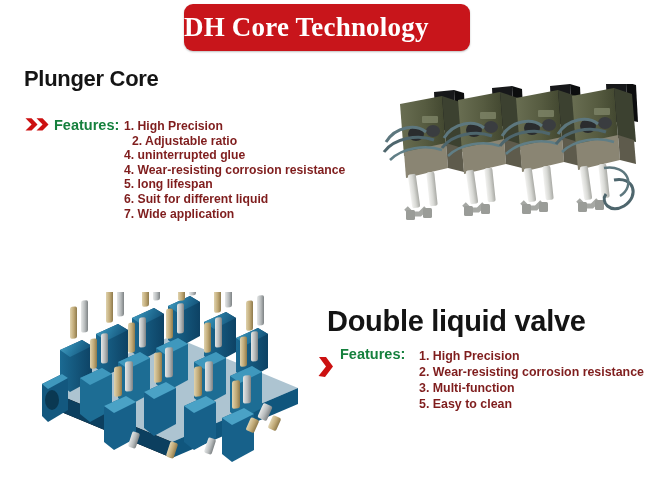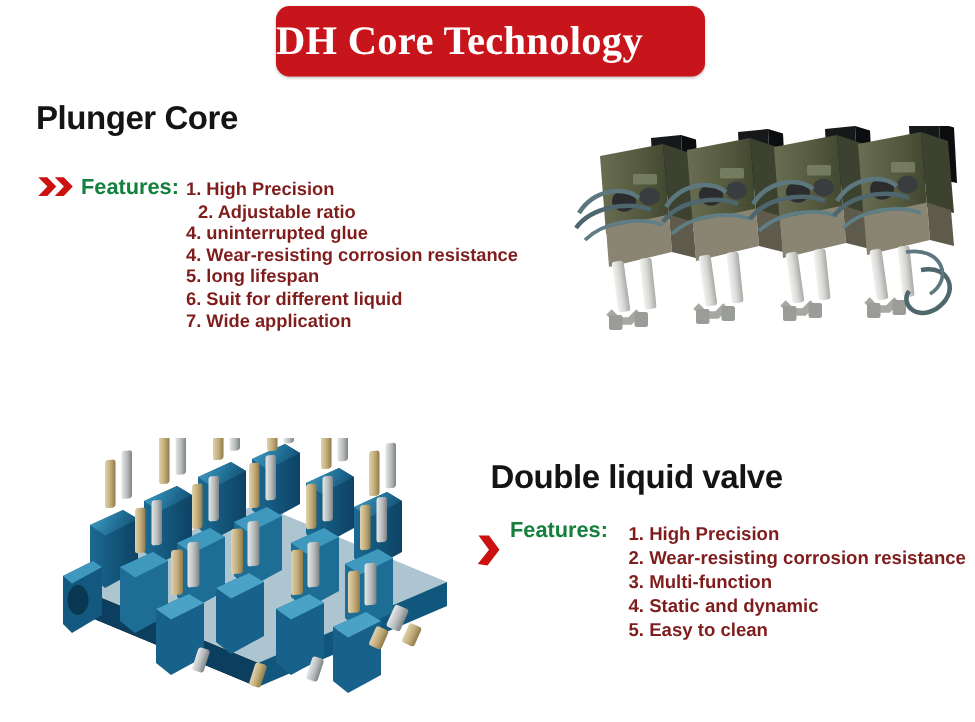--- a/index.html
+++ b/index.html
@@ -41,21 +41,21 @@
 
   
   .heading {
     position: absolute;
     font-weight: bold;
     color: #141414;
     white-space: nowrap;
     letter-spacing: -0.3px;
   }
   .heading-pump { left: 24px; top: 66px; font-size: 22px; }
-  .heading-valve { left: 327px; top: 305px; font-size: 22px; }
+  .heading-valve { left: 327px; top: 305px; font-size: 29px; }
 
   
   .features-label {
     position: absolute;
     font-weight: bold;
     font-size: 14.5px;
     color: #15803d;
     white-space: nowrap;
   }
   .features-label-pump { left: 54px; top: 117px; }
@@ -237,21 +237,20 @@
     <path d="M2 1 L9 1 L16 10.5 L8 21 L1.5 20 L9 10.5 Z" fill="#cc1111"></path>
   </svg>
 </div>
 
 <div class="features-label features-label-valve">Features:</div>
 
 <ul class="feature-list feature-list-valve">
   <li>1. High Precision</li>
   <li>2. Wear-resisting corrosion resistance</li>
   <li>3. Multi-function</li>
-  <li>4. Static and dynamic</li>
   <li>5. Easy to clean</li>
 </ul>
 
 <div class="photo photo-valve">
   <svg viewBox="0 0 292 178" aria-hidden="true">
     <rect x="0" y="0" width="292" height="178" fill="#ffffff"></rect>
     <defs>
       <linearGradient id="blueTop" x1="0" y1="0" x2="1" y2="0.3">
         <stop offset="0%" stop-color="#4ba3c4"></stop>
         <stop offset="45%" stop-color="#2a7fa6"></stop>

